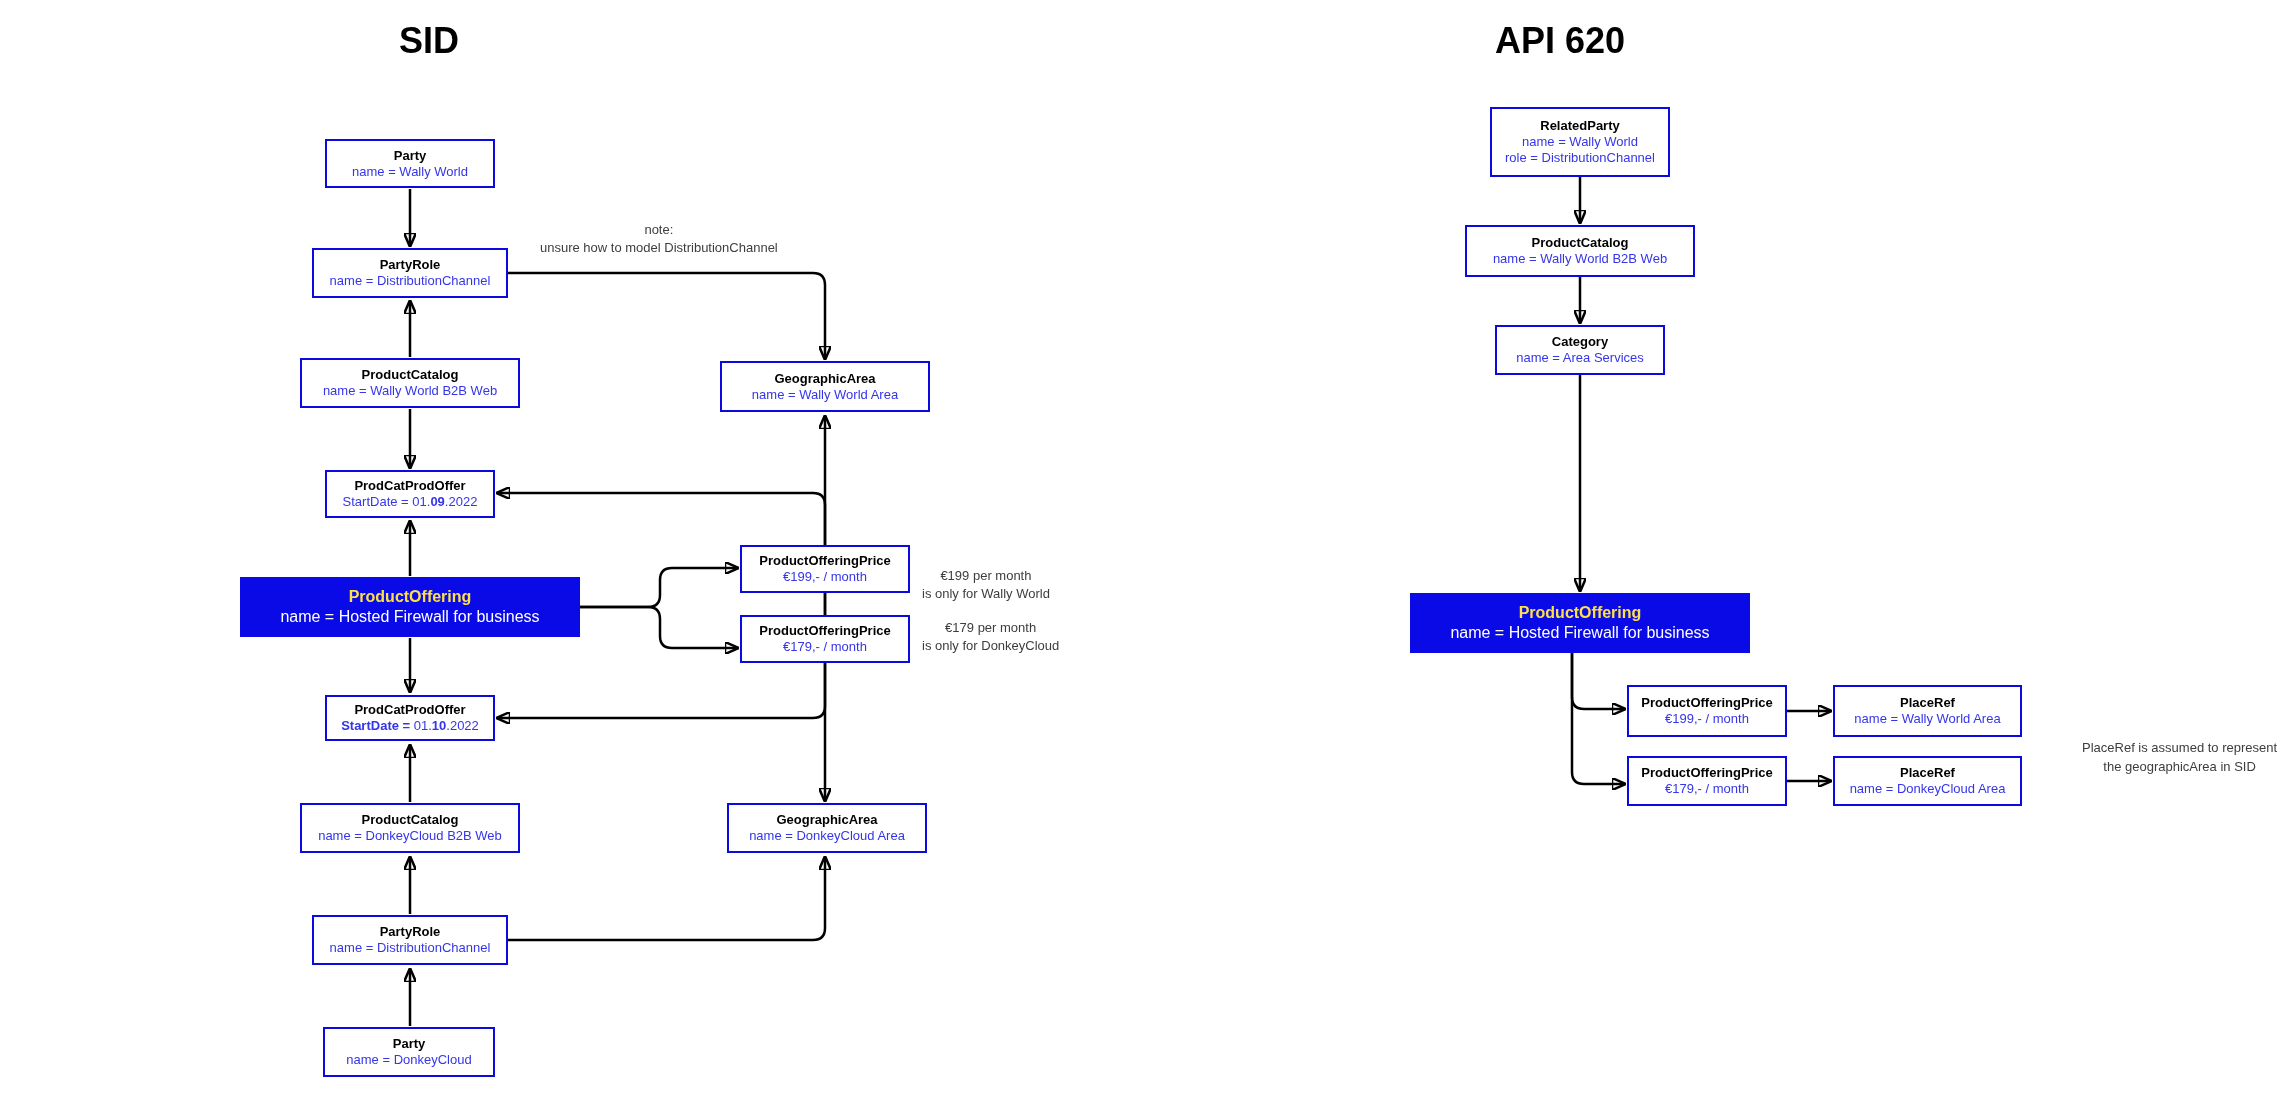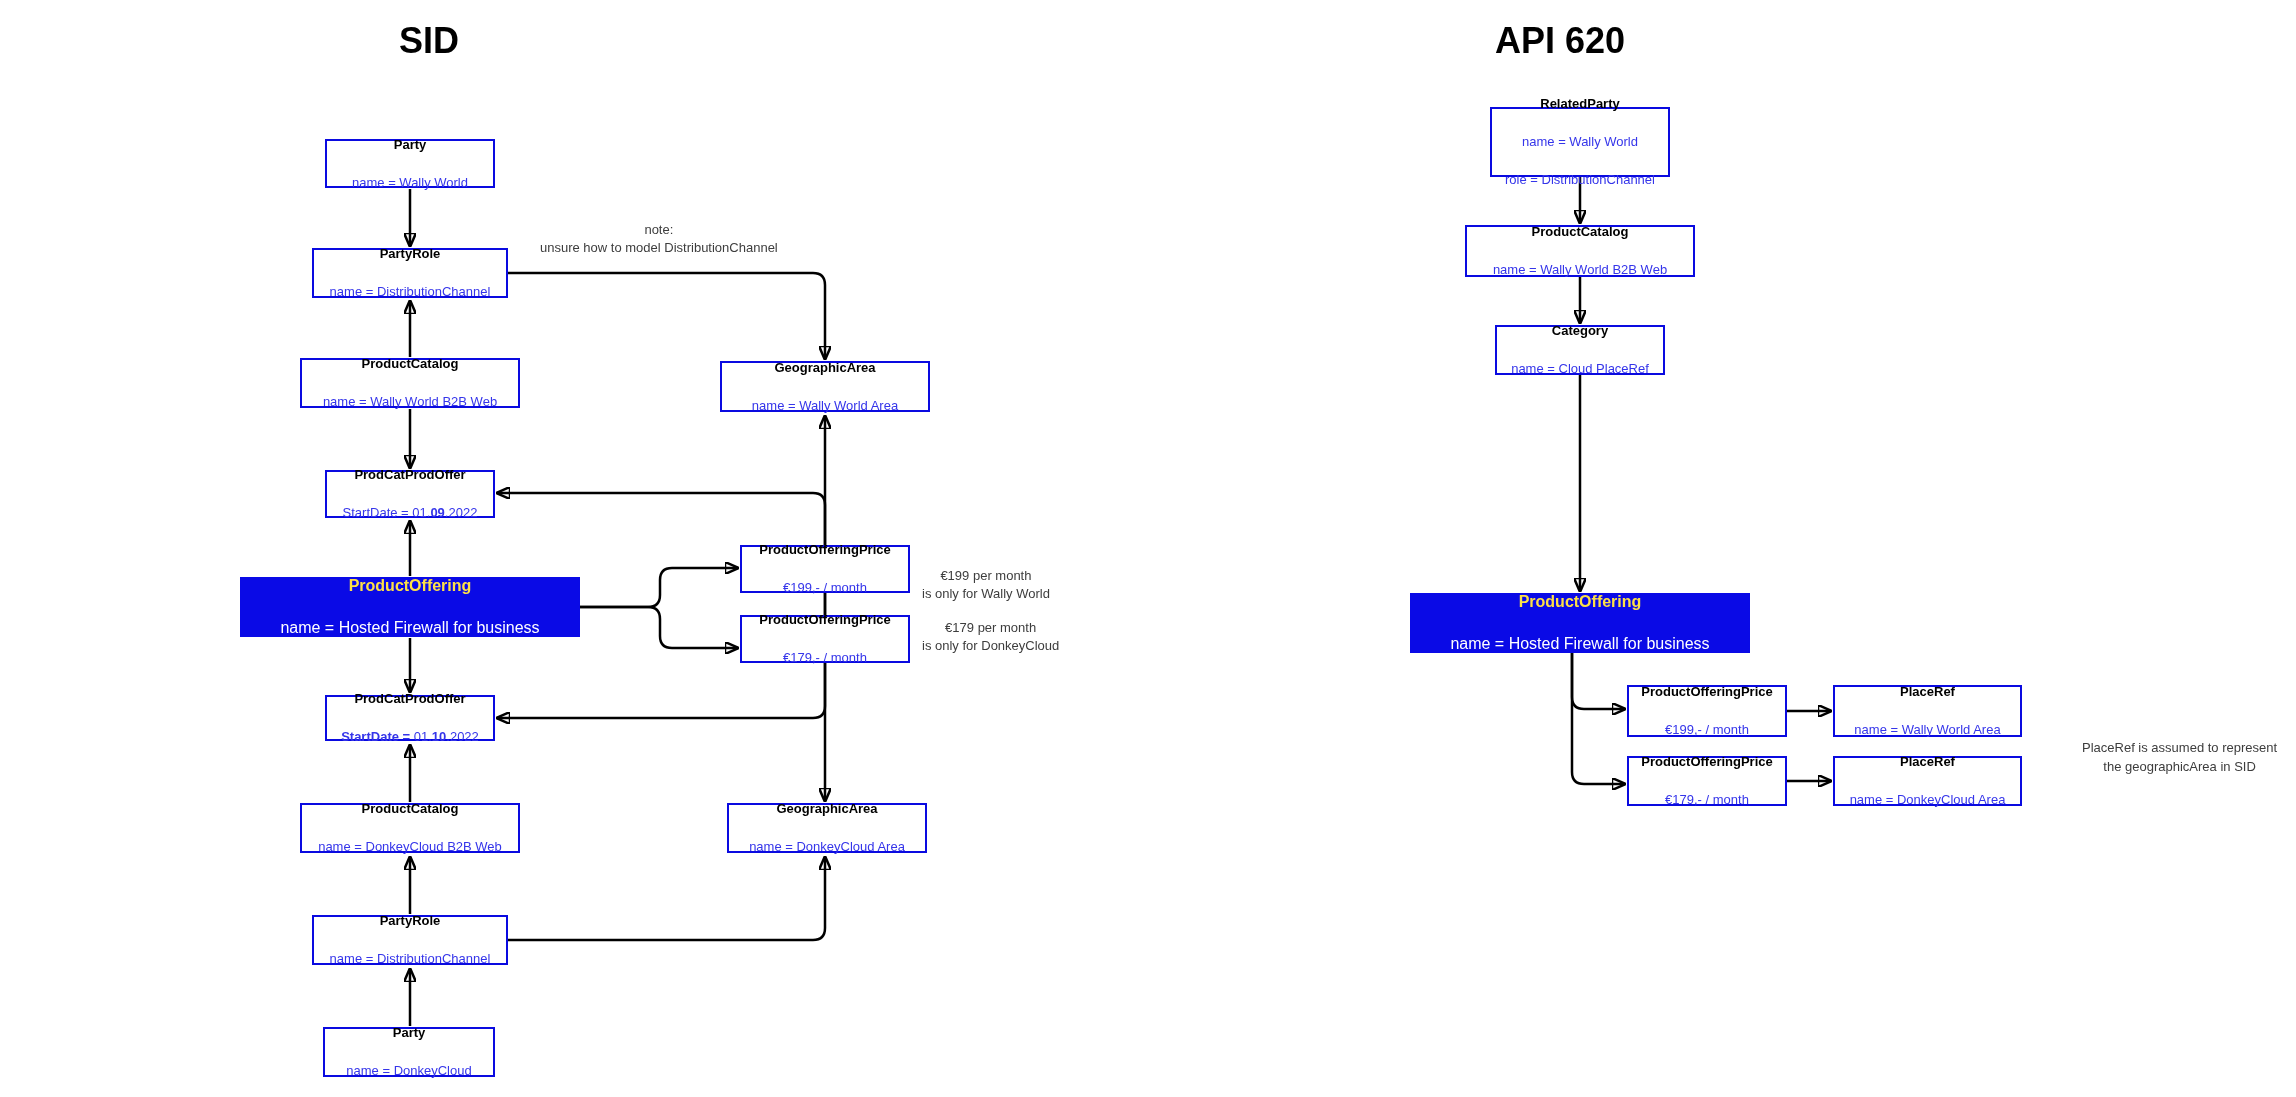--- a/index.html
+++ b/index.html
@@ -8,21 +8,21 @@
     font-family:"Liberation Sans", sans-serif;
     --border:#0a0ae0; --tblue:#3535ea; --fill:#0a0ae6; --note:#3d3d3d; --edge:#000000;
   }
   #edges { position:absolute; left:0; top:0; }
   #edges path { stroke:var(--edge); stroke-width:2.5; fill:none; }
   .node {
     position:absolute; box-sizing:border-box; background:#ffffff;
     border:2px solid var(--border);
     display:flex; flex-direction:column; align-items:center; justify-content:center;
     text-align:center; font-size:13px; line-height:16px; color:#000;
-    white-space:nowrap; overflow:visible;gap:22px;
+    white-space:nowrap; overflow:visible;
   }
   .node .t { font-weight:bold; color:#000000; }
   .node .a { color:var(--tblue);text-align:center; }
   .node .a b { font-weight:bold; }
   .node.filled { background:var(--fill); border-color:var(--fill); font-size:16px; line-height:20px; }
   .node.filled .t { color:#fde047; font-size:16px; }
   .node.filled .a { color:#ffffff; }
   .diagram-title { position:absolute; width:200px; text-align:center; font-size:36px; font-weight:bold; color:#000000; }
   .note { position:absolute; font-size:13px; line-height:18px; color:var(--note); white-space:nowrap;text-align:center; }
 </style>
@@ -136,21 +136,21 @@
     <div class="t">RelatedParty</div>
     <div class="a">name = Wally World</div>
     <div class="a">role = DistributionChannel</div>
   </div>
   <div class="node" style="left:1465px;top:225px;width:230px;height:52px">
     <div class="t">ProductCatalog</div>
     <div class="a">name = Wally World B2B Web</div>
   </div>
   <div class="node" style="left:1495px;top:325px;width:170px;height:50px">
     <div class="t">Category</div>
-    <div class="a">name = Cloud PlaceRef</div>
+    <div class="a">name = Area Services</div>
   </div>
   <div class="node filled" style="left:1410px;top:593px;width:340px;height:60px">
     <div class="t">ProductOffering</div>
     <div class="a">name = Hosted Firewall for business</div>
   </div>
   <div class="node" style="left:1627px;top:685px;width:160px;height:52px">
     <div class="t">ProductOfferingPrice</div>
     <div class="a">€199,- / month</div>
   </div>
   <div class="node" style="left:1627px;top:756px;width:160px;height:50px">

